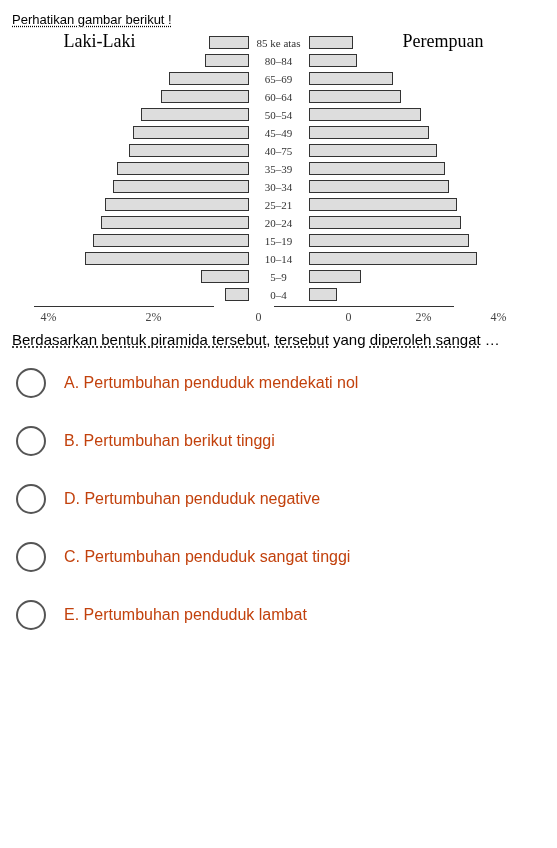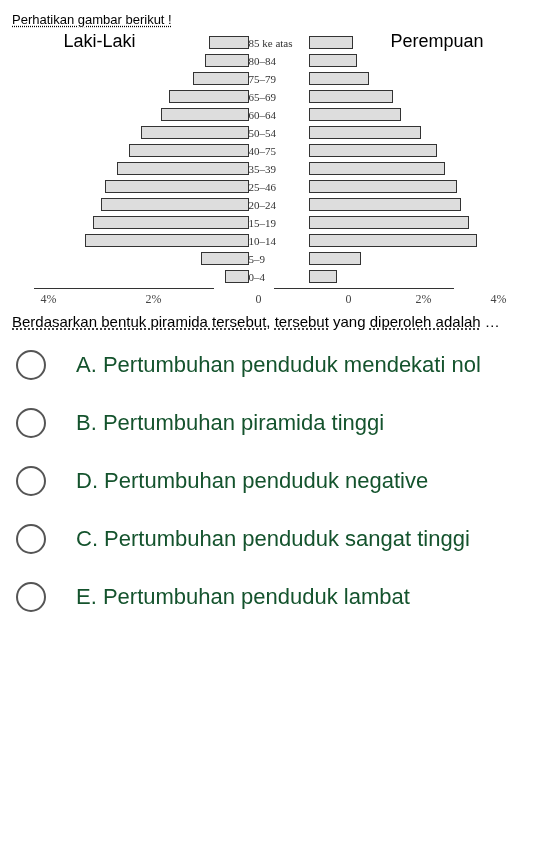--- a/index.html
+++ b/index.html
@@ -15,21 +15,21 @@
     text-decoration: underline dotted;
     text-underline-offset: 2px;
     margin-bottom: 4px;
   }
   .chart-wrap {
     width: 490px;
     margin: 0 auto 4px auto;
   }
   .top-labels {
     display: flex;
-    font-family: Liberation Sans, sans-serif;
+    font-family: Liberation Serif, serif;
     font-size: 18px;
     align-items: center;
   }
   .top-left {
     width: 180px;
     text-align: left;
     padding-left: 30px;
   }
   .top-right {
     width: 180px;
@@ -53,20 +53,21 @@
     display: flex;
     justify-content: flex-end;
   }
   .right-side {
     width: 180px;
     display: flex;
     justify-content: flex-start;
   }
   .center-label {
     width: 60px;
+    text-align: center;
     font-size: 11px;
     font-family: Georgia, serif;
     color: #333;
   }
   .bar {
     height: 13px;
     background: #ddd;
     border: 1px solid #333;
     box-sizing: border-box;
   }
@@ -108,24 +109,23 @@
     gap: 18px;
   }
   .radio {
     width: 26px;
     height: 26px;
     border: 2px solid #555;
     border-radius: 50%;
     flex-shrink: 0;
   }
   .opt-text {
-    font-size: 22px;
+    font-size: 16px;
     line-height: 1.25;
-    color: #14532d;
-    margin-left: 12px;
+    color: #c2410c;
   }
 </style>
 </head>
 <body>
 
 <div class="instruction">Perhatikan gambar berikut !</div>
 
 <div class="chart-wrap">
   <div class="top-labels">
     <div class="top-left">Laki-Laki</div>
@@ -146,29 +146,20 @@
         <div class="left-side">
           <div class="bar" style="width:44px"></div>
         </div>
         <div class="center-label">80–84</div>
         <div class="right-side">
           <div class="bar" style="width:48px"></div>
         </div>
       </div>
       <div class="row">
         <div class="left-side">
-          <div class="bar" style="width:56px"></div>
-        </div>
-        <div class="center-label">75–79</div>
-        <div class="right-side">
-          <div class="bar" style="width:60px"></div>
-        </div>
-      </div>
-      <div class="row">
-        <div class="left-side">
           <div class="bar" style="width:80px"></div>
         </div>
         <div class="center-label">65–69</div>
         <div class="right-side">
           <div class="bar" style="width:84px"></div>
         </div>
       </div>
       <div class="row">
         <div class="left-side">
           <div class="bar" style="width:88px"></div>
@@ -182,41 +173,59 @@
         <div class="left-side">
           <div class="bar" style="width:108.00000000000001px"></div>
         </div>
         <div class="center-label">50–54</div>
         <div class="right-side">
           <div class="bar" style="width:112px"></div>
         </div>
       </div>
       <div class="row">
         <div class="left-side">
+          <div class="bar" style="width:115.99999999999999px"></div>
+        </div>
+        <div class="center-label">45–49</div>
+        <div class="right-side">
           <div class="bar" style="width:120px"></div>
         </div>
+      </div>
+      <div class="row">
+        <div class="left-side">
+          <div class="bar" style="width:120px"></div>
+        </div>
         <div class="center-label">40–75</div>
         <div class="right-side">
           <div class="bar" style="width:128px"></div>
         </div>
       </div>
       <div class="row">
         <div class="left-side">
           <div class="bar" style="width:132px"></div>
         </div>
         <div class="center-label">35–39</div>
         <div class="right-side">
           <div class="bar" style="width:136px"></div>
         </div>
       </div>
       <div class="row">
         <div class="left-side">
+          <div class="bar" style="width:136px"></div>
+        </div>
+        <div class="center-label">30–34</div>
+        <div class="right-side">
+          <div class="bar" style="width:140px"></div>
+        </div>
+      </div>
+      <div class="row">
+        <div class="left-side">
           <div class="bar" style="width:144px"></div>
         </div>
-        <div class="center-label">25–46</div>
+        <div class="center-label">25–21</div>
         <div class="right-side">
           <div class="bar" style="width:148px"></div>
         </div>
       </div>
       <div class="row">
         <div class="left-side">
           <div class="bar" style="width:148px"></div>
         </div>
         <div class="center-label">20–24</div>
         <div class="right-side">
@@ -271,31 +280,31 @@
     <div style="width:60px"></div>
     <div class="axis-half" id="axis-right" style="width:180px">
         <span class="tick">0</span>
         <span class="tick">2%</span>
         <span class="tick">4%</span>
       </div>
   </div>
 </div>
 
 <div class="question">
-  <span class="u">Berdasarkan bentuk piramida tersebut</span>, <span class="u">tersebut</span> yang <span class="u">diperoleh adalah</span> …
+  <span class="u">Berdasarkan bentuk piramida tersebut</span>, <span class="u">tersebut</span> yang <span class="u">diperoleh sangat</span> …
 </div>
 
 <div class="options" id="options">
     <div class="option">
       <span class="radio"></span>
       <span class="opt-text">A. Pertumbuhan penduduk mendekati nol</span>
     </div>
     <div class="option">
       <span class="radio"></span>
-      <span class="opt-text">B. Pertumbuhan piramida tinggi</span>
+      <span class="opt-text">B. Pertumbuhan berikut tinggi</span>
     </div>
     <div class="option">
       <span class="radio"></span>
       <span class="opt-text">D. Pertumbuhan penduduk negative</span>
     </div>
     <div class="option">
       <span class="radio"></span>
       <span class="opt-text">C. Pertumbuhan penduduk sangat tinggi</span>
     </div>
     <div class="option">

